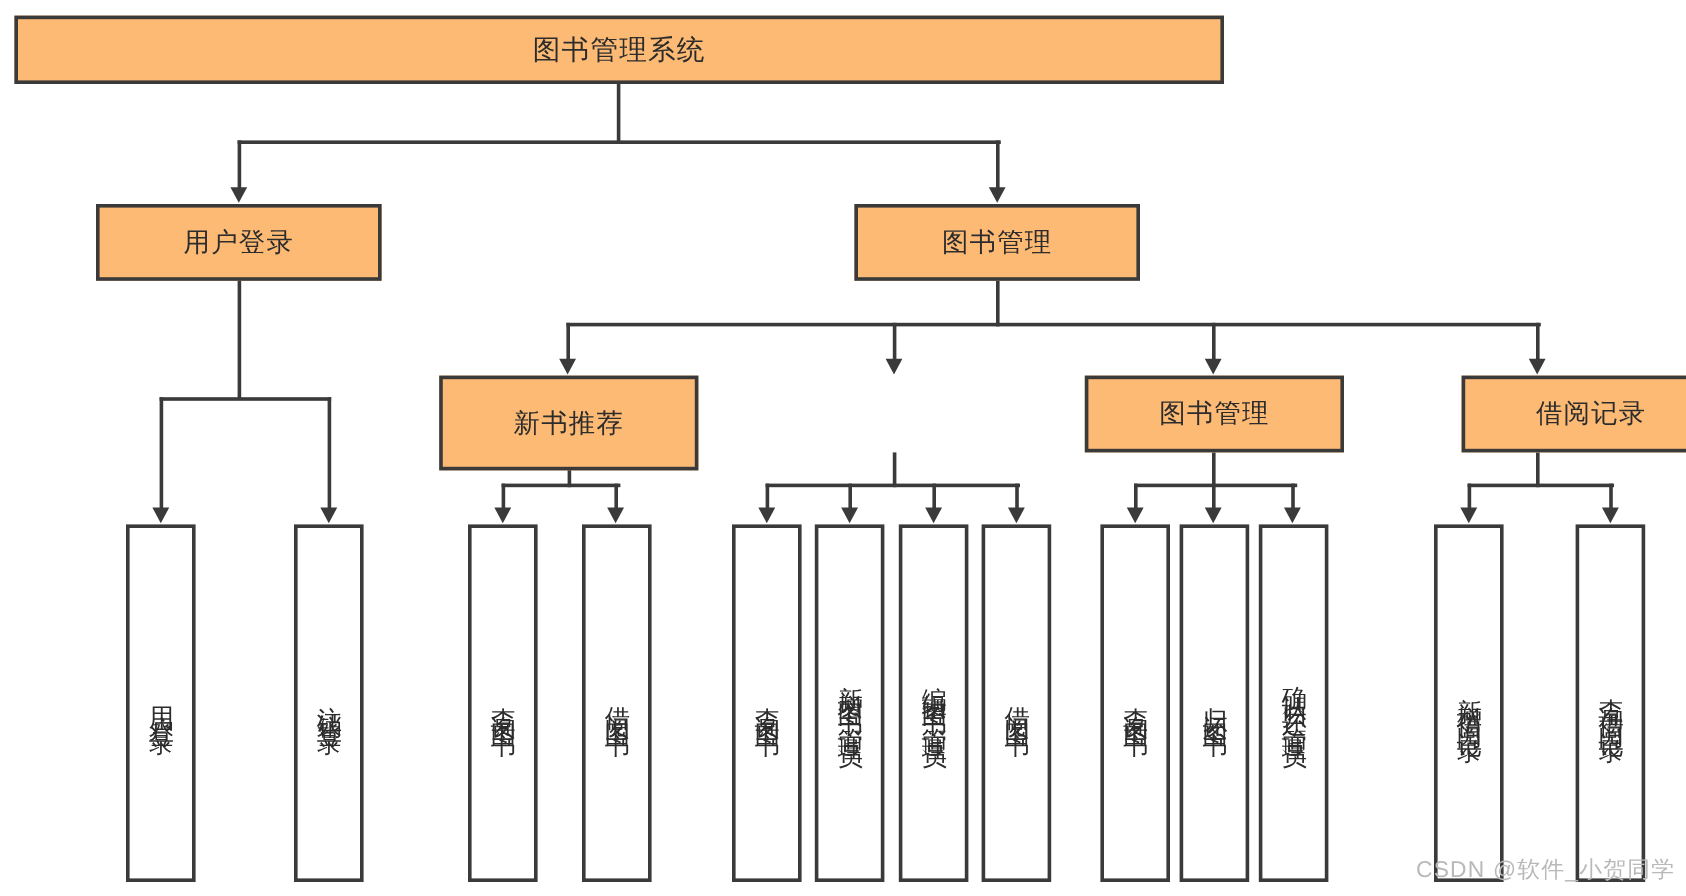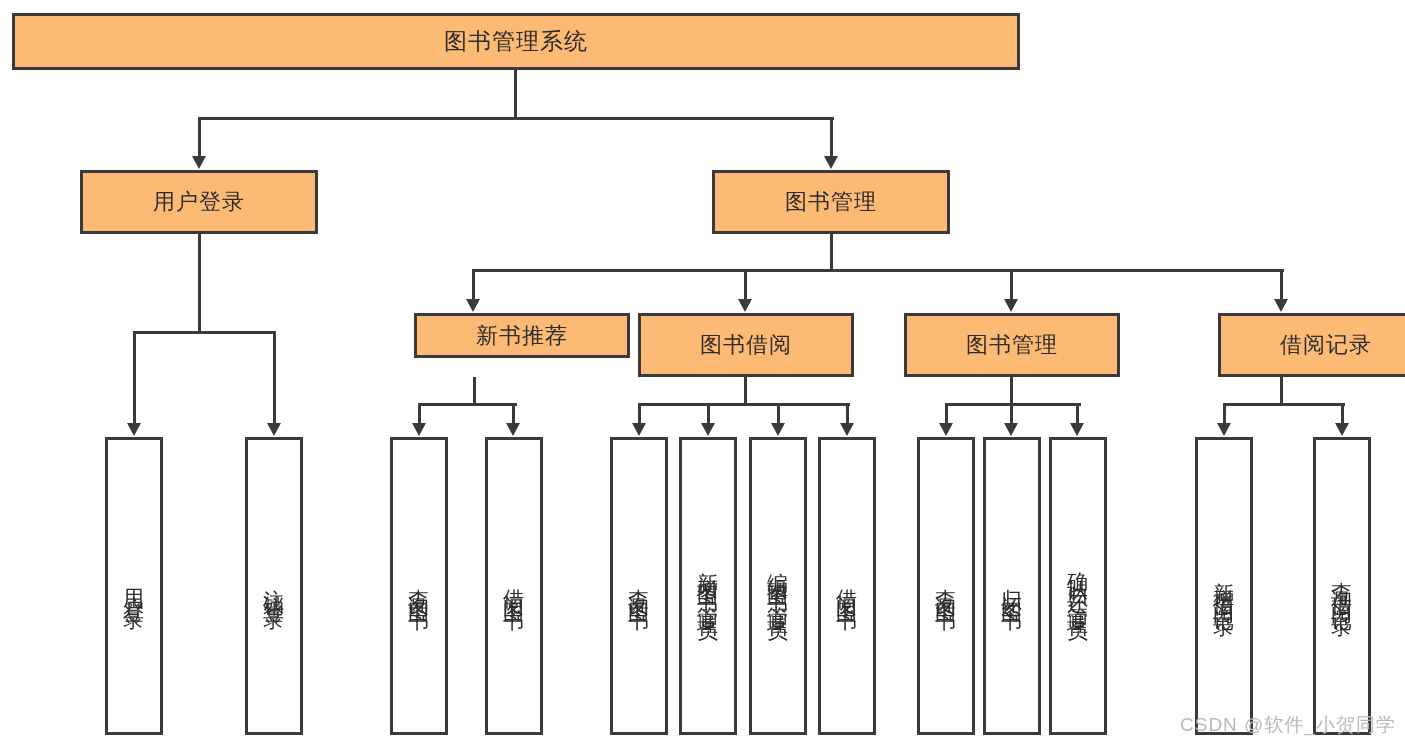--- a/index.html
+++ b/index.html
@@ -72,27 +72,24 @@
   </div>
 
   <div class="box" style="left:80px;top:170px;width:238px;height:64px;">
     <span>用户登录</span>
   </div>
 
   <div class="box" style="left:712px;top:170px;width:238px;height:64px;">
     <span>图书管理</span>
   </div>
 
-  <div class="box" style="left:366px;top:313px;width:216px;height:45px;margin-left:48px;">
+  <div class="box" style="left:366px;top:313px;width:216px;height:79px;">
     <span>新书推荐</span>
   </div>
 
-  <div class="box" style="left:638px;top:313px;width:216px;height:64px;">
-    <span>图书借阅</span>
-  </div>
 
   <div class="box" style="left:904px;top:313px;width:216px;height:64px;">
     <span>图书管理</span>
   </div>
 
   <div class="box" style="left:1174px;top:313px;width:216px;height:64px;margin-left:44px;">
     <span>借阅记录</span>
   </div>
 
   <div class="vbox" style="left:105px;">

